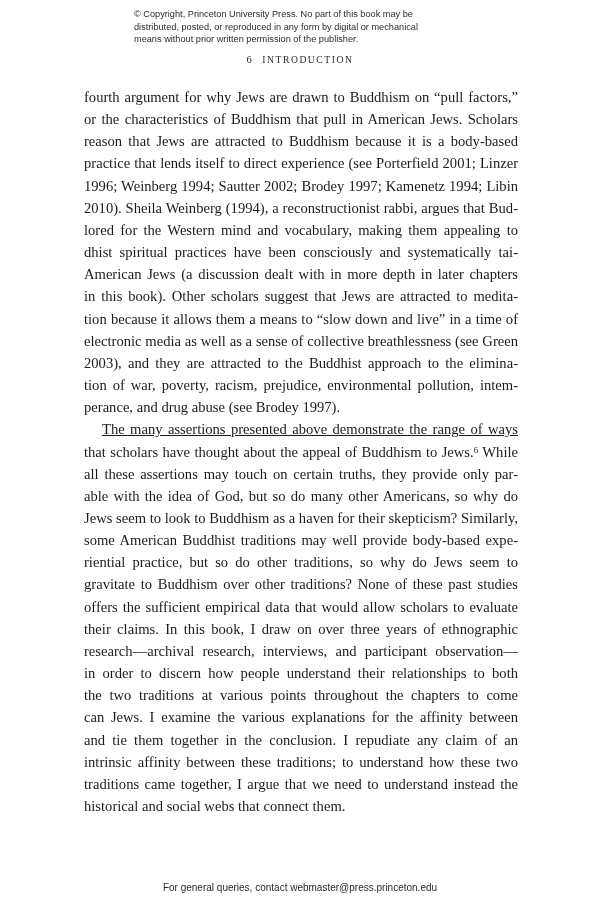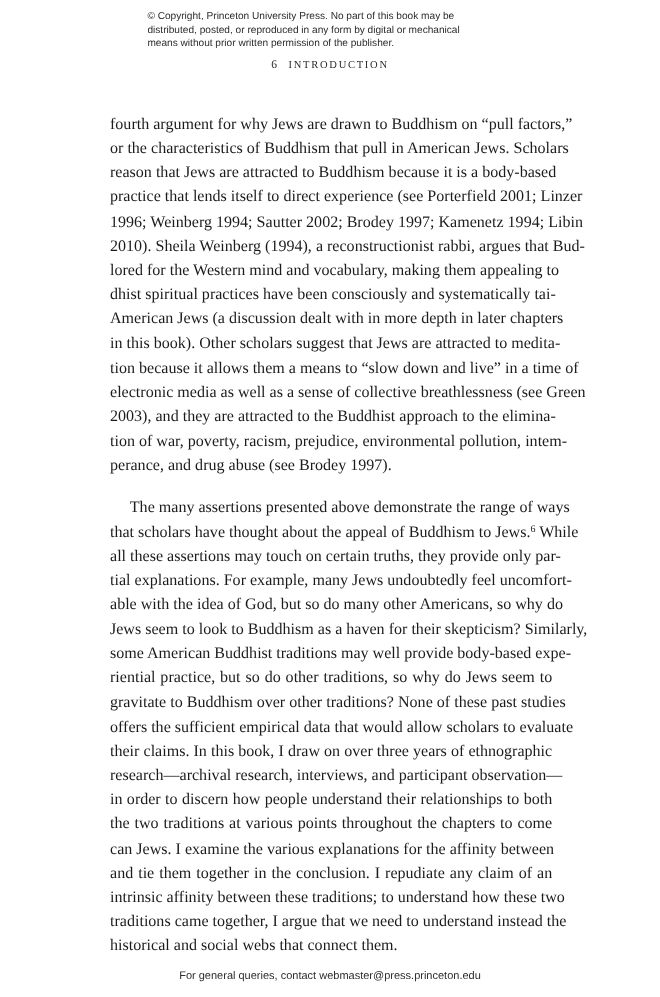--- a/index.html
+++ b/index.html
@@ -51,36 +51,36 @@
     font-size: 9.6px;
   }
 
   
   .textblock {
     position: absolute;
     left: 84px;
     top: 86px;
     width: 434px;
   }
-  .para { margin: 16px; }
+  .para { margin: 0; }
   .line {
     display: block;
     font-size: 14.6px;
     line-height: 22.15px;
     color: #1b1b1b;
     white-space: pre;
     letter-spacing: 0;
   }
   
   .line.just {
     text-align: justify;
     text-align-last: justify;
   }
   .line.last { text-align: left; text-align-last: left; }
-  .line.indent { text-indent: 18px; }
+  .line.indent { text-indent: 18px; text-decoration: underline; }
 
   sup.fn {
     font-size: 0.62em;
     vertical-align: 0.45em;
     line-height: 0;
   }
 
   
   .footer {
     position: absolute;
@@ -122,21 +122,20 @@
     <span class="line just">electronic media as well as a sense of collective breathlessness (see Green</span>
     <span class="line just">2003), and they are attracted to the Buddhist approach to the elimina-</span>
     <span class="line just">tion of war, poverty, racism, prejudice, environmental pollution, intem-</span>
     <span class="line last">perance, and drug abuse (see Brodey 1997).</span>
   </p>
 
   <p class="para">
     <span class="line just indent">The many assertions presented above demonstrate the range of ways</span>
     <span class="line just"><span>that scholars have thought about the appeal of Buddhism to Jews.</span><sup class="fn">6</sup><span> While</span></span>
     <span class="line just">all these assertions may touch on certain truths, they provide only par-</span>
-    <span class="line just">tial explanations. For example, many Jews undoubtedly feel uncomfort-</span>
     <span class="line just">able with the idea of God, but so do many other Americans, so why do</span>
     <span class="line just">Jews seem to look to Buddhism as a haven for their skepticism? Similarly,</span>
     <span class="line just">some American Buddhist traditions may well provide body-based expe-</span>
     <span class="line just">riential practice, but so do other traditions, so why do Jews seem to</span>
     <span class="line just">gravitate to Buddhism over other traditions? None of these past studies</span>
     <span class="line just">offers the sufficient empirical data that would allow scholars to evaluate</span>
     <span class="line just">their claims. In this book, I draw on over three years of ethnographic</span>
     <span class="line just">research—archival research, interviews, and participant observation—</span>
     <span class="line just">in order to discern how people understand their relationships to both</span>
     <span class="line just">the two traditions at various points throughout the chapters to come</span>

